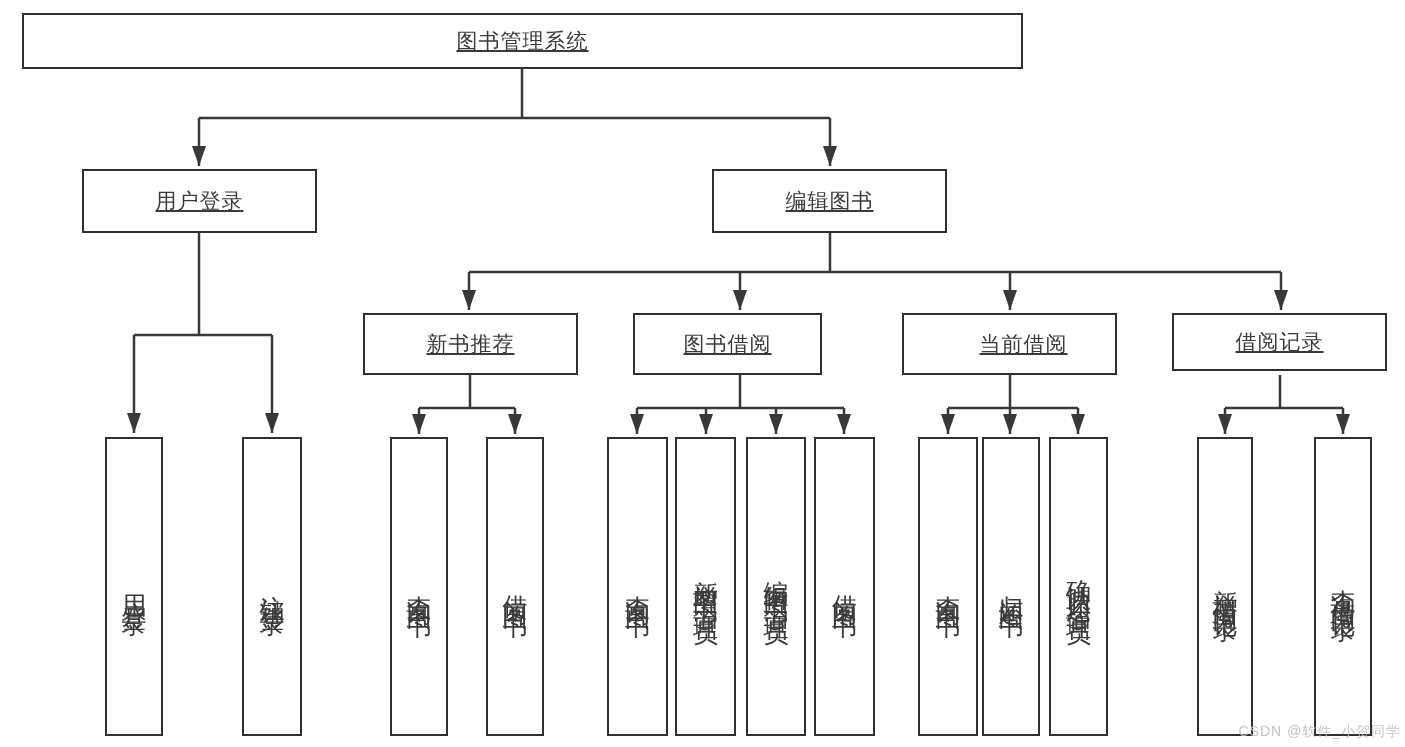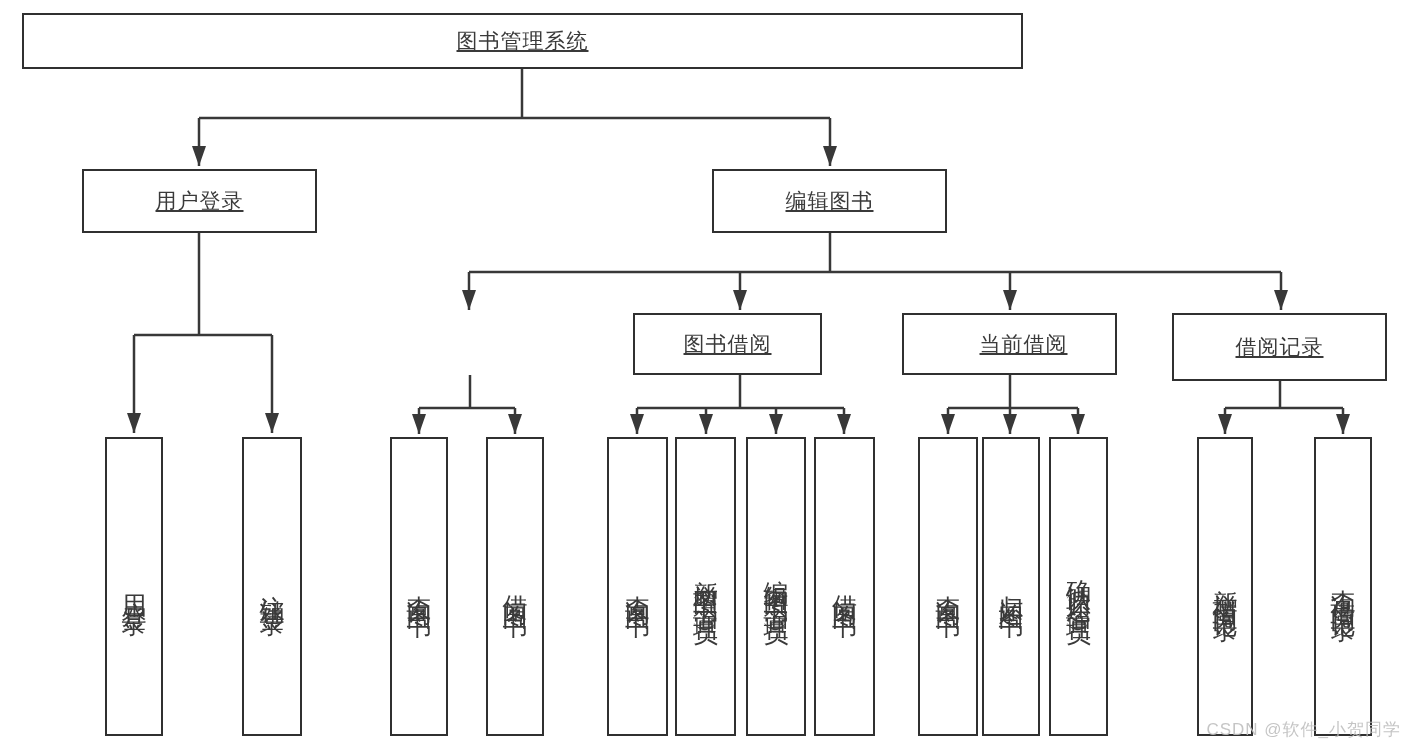--- a/index.html
+++ b/index.html
@@ -26,21 +26,21 @@
     font-size:25px;
     letter-spacing:6px;
     color:#3a3a3a;
     line-height:1;
     white-space:nowrap;
   }
   .root{font-size:21px;}
   #watermark{
     position:absolute;
     right:4px;bottom:6px;
-    font-size:17px;
+    font-size:14px;
     color:#bfbfbf;
     opacity:.9;
     letter-spacing:1px;
     z-index:5;
     pointer-events:none;
   }
 </style>
 </head>
 <body>
 
@@ -100,27 +100,30 @@
     <span>图书管理系统</span>
   </div>
 
   <div class="node h-node" style="left:82px;top:169px;width:235px;height:64px;">
     <span>用户登录</span>
   </div>
   <div class="node h-node" style="left:712px;top:169px;width:235px;height:64px;">
     <span>编辑图书</span>
   </div>
 
+  <div class="node h-node" style="left:363px;top:313px;width:215px;height:62px;">
+    <span>新书推荐</span>
+  </div>
   <div class="node h-node" style="left:633px;top:313px;width:189px;height:62px;">
     <span>图书借阅</span>
   </div>
   <div class="node h-node" style="left:902px;top:313px;width:215px;height:62px;padding-left:28px;">
     <span>当前借阅</span>
   </div>
-  <div class="node h-node" style="left:1172px;top:313px;width:215px;height:68px;">
+  <div class="node h-node" style="left:1172px;top:313px;width:215px;height:58px;">
     <span>借阅记录</span>
   </div>
 
   <div class="node v-node" style="left:105px;top:437px;width:58px;height:299px;">
     <span>用户登录</span>
   </div>
   <div class="node v-node" style="left:242px;top:437px;width:60px;height:299px;">
     <span>注销登录</span>
   </div>
 

